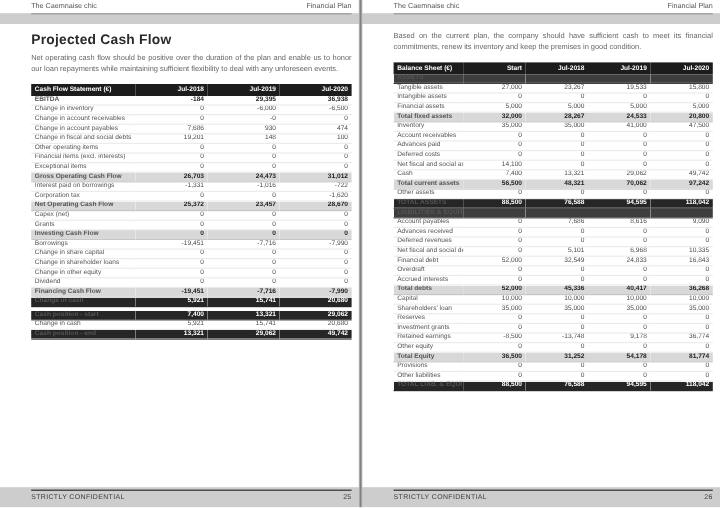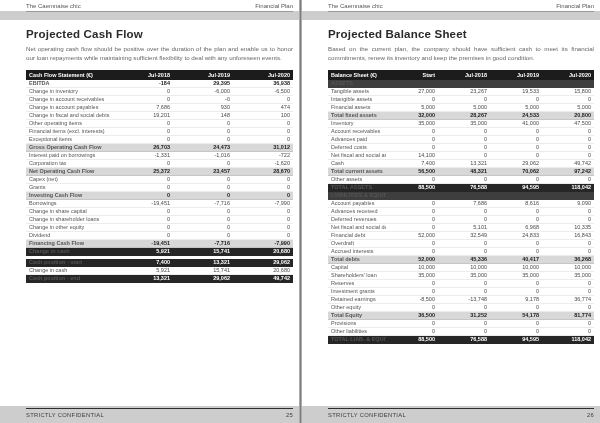--- a/index.html
+++ b/index.html
@@ -228,21 +228,20 @@
   </div>
 
   <div class="gutter"></div>
 
   <div class="page page-right">
     <div class="running-header">
       <span>The Caemnaise chic</span>
       <span>Financial Plan</span>
     </div>
     <div class="content">
-      <h1 class="page-title">Projected Balance Sheet</h1>
       <p class="intro">Based on the current plan, the company should have sufficient cash to meet its financial commitments, renew its inventory and keep the premises in good condition.</p>
       <table class="fin" data-cols="4">
           <thead>
             <tr>
               <th>Balance Sheet (€)</th>
               <th>Start</th>
               <th>Jul-2018</th>
               <th>Jul-2019</th>
               <th>Jul-2020</th>
             </tr>

